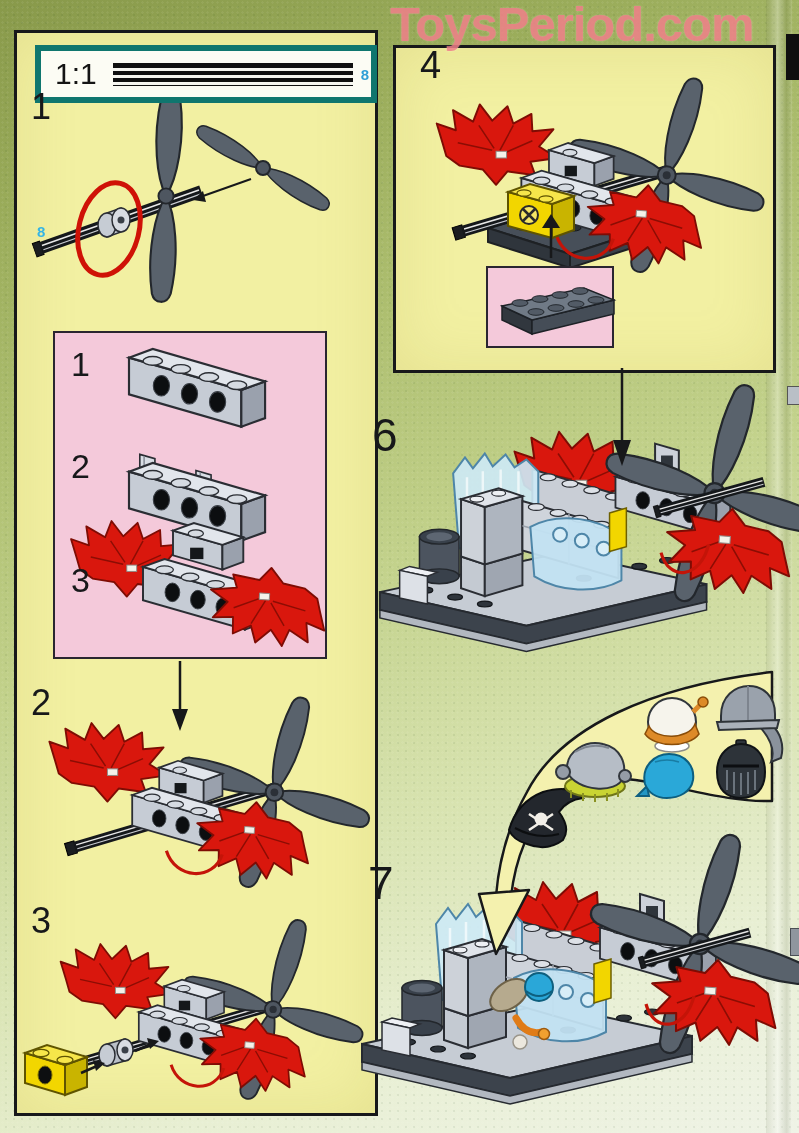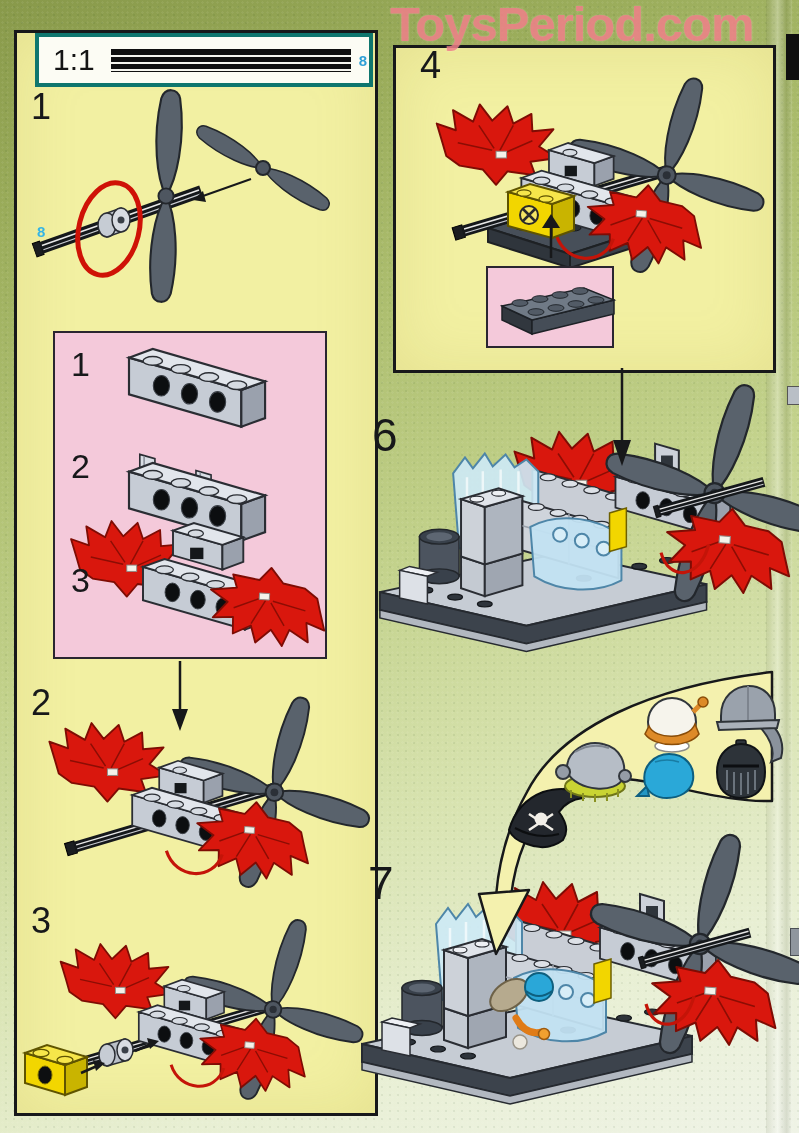--- a/index.html
+++ b/index.html
@@ -9,22 +9,22 @@
   body::after{content:"";position:absolute;inset:0;z-index:4;pointer-events:none;
     background-image:radial-gradient(rgba(255,255,255,.06) 1px,transparent 1.3px),
                      radial-gradient(rgba(20,60,10,.07) 1px,transparent 1.4px);
     background-size:5px 5px,8px 8px;background-position:0 0,2px 3px;}
   .abs{position:absolute}
   .panel{position:absolute;background:#f2f0a2;border:3px solid #17181a;z-index:10;
     box-shadow:inset 0 0 60px rgba(170,160,60,.18)}
   .pink{position:absolute;background:#f4c9da;border:2.5px solid #2a2630}
   .num{position:absolute;font-size:36px;line-height:1;color:#17181a;z-index:30}
   .num-lg{font-size:46px}
-  .ruler-box{position:absolute;left:18px;top:0;width:330px;height:46px;background:#fcfcf4;
-    border:4px solid #0f766e;display:flex;align-items:center;z-index:20}
+  .ruler-box{position:absolute;left:18px;top:12px;width:330px;height:46px;background:#fcfcf4;
+    border:6px solid #0f766e;display:flex;align-items:center;z-index:20}
   .ruler-scale{font-size:30px;color:#141414;margin-left:14px}
   .ruler-bars{margin-left:16px;width:240px;height:21px;border-top:1px solid #101010;border-bottom:1px solid #101010;
     background:repeating-linear-gradient(180deg,#101010 0 4.5px,#f6f6f0 4.5px 7px)}
   .ruler-num{font-size:15px;color:#2f9fd6;margin-left:8px;font-weight:700}
   .callout-blue{position:absolute;font-size:15px;color:#35b5e5;z-index:30;font-weight:700}
   .watermark{position:absolute;left:390px;top:-4px;z-index:60;white-space:nowrap;
     font-size:49px;font-weight:800;letter-spacing:-1px;color:#f0808a;opacity:.85;
     text-shadow:0 0 2px rgba(255,255,255,.35);pointer-events:none}
   .edge-fold{position:absolute;left:766px;top:0;width:26px;height:1133px;z-index:5;
     background:linear-gradient(90deg,rgba(60,70,30,.10),rgba(255,255,255,.30) 45%,rgba(40,50,20,.12) 80%,rgba(255,255,255,.15))}

